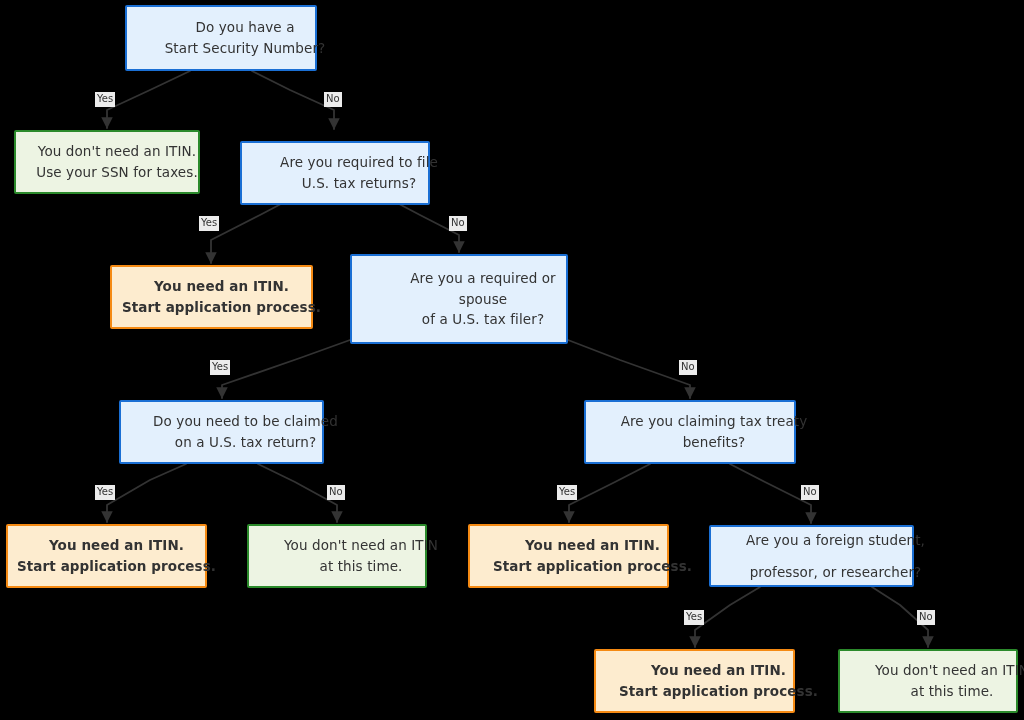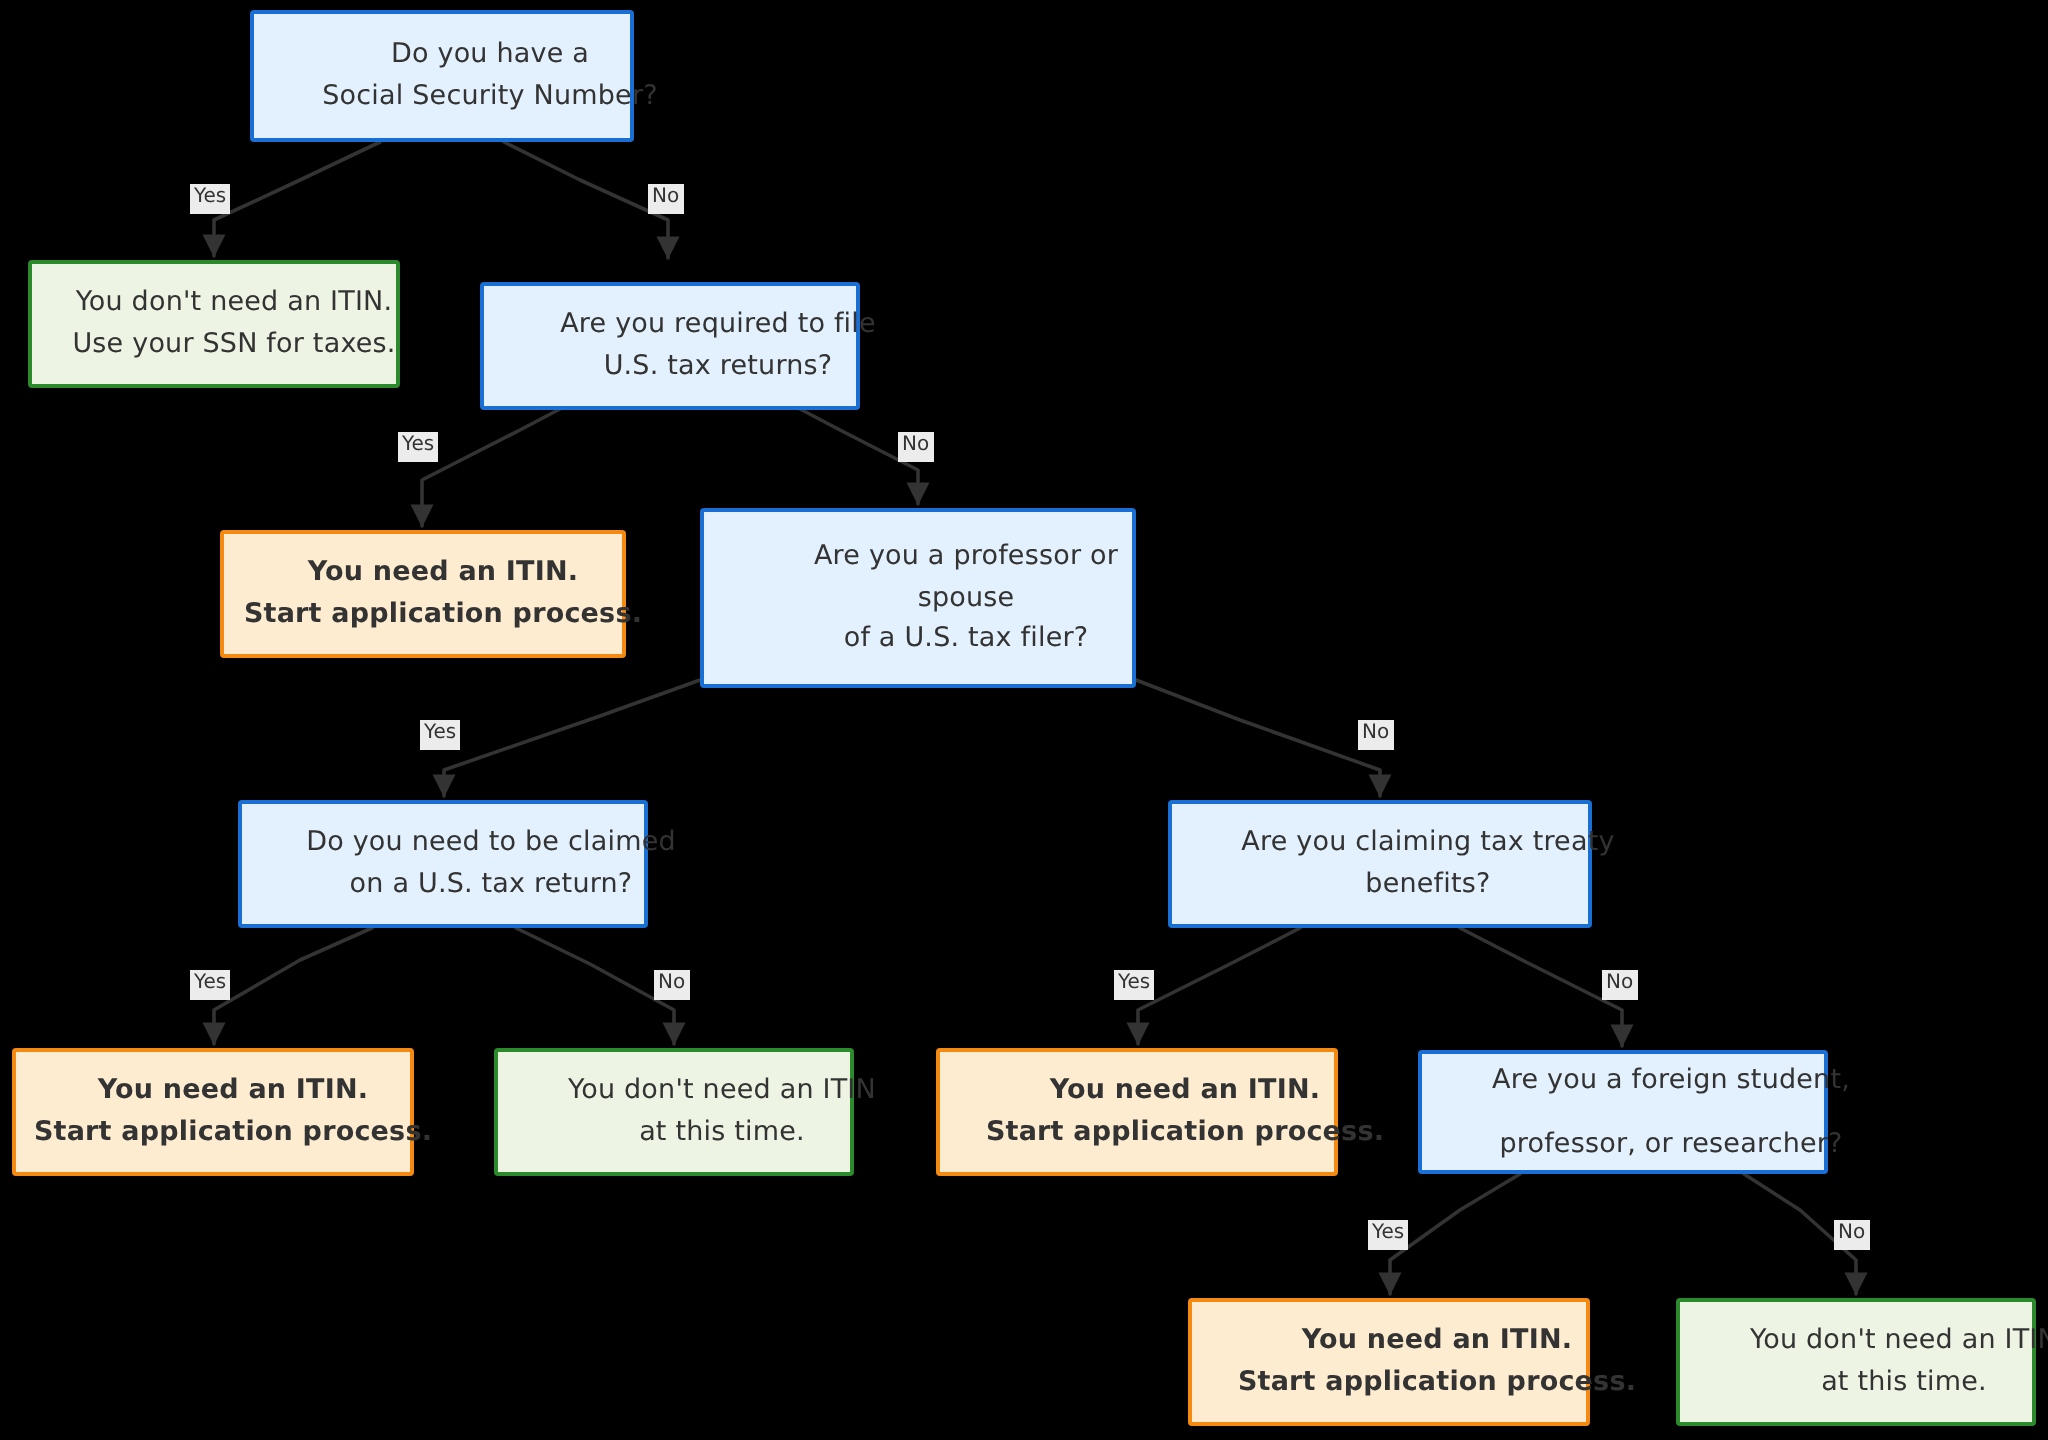--- a/index.html
+++ b/index.html
@@ -96,36 +96,36 @@
         <path d="M 258 464 L 295 482 L 337 505 L 337 522" fill="none" stroke="#333333" stroke-width="1.8" stroke-linecap="round" stroke-linejoin="round" marker-end="url(#arrowhead)"></path>
         <path d="M 650 464 L 615 482 L 569 505 L 569 522" fill="none" stroke="#333333" stroke-width="1.8" stroke-linecap="round" stroke-linejoin="round" marker-end="url(#arrowhead)"></path>
         <path d="M 730 464 L 765 482 L 811 505 L 811 523" fill="none" stroke="#333333" stroke-width="1.8" stroke-linecap="round" stroke-linejoin="round" marker-end="url(#arrowhead)"></path>
         <path d="M 760 587 L 730 605 L 695 630 L 695 647" fill="none" stroke="#333333" stroke-width="1.8" stroke-linecap="round" stroke-linejoin="round" marker-end="url(#arrowhead)"></path>
         <path d="M 872 587 L 900 605 L 928 630 L 928 647" fill="none" stroke="#333333" stroke-width="1.8" stroke-linecap="round" stroke-linejoin="round" marker-end="url(#arrowhead)"></path>
       </g>
   </svg>
   <div id="nodes-layer">
       <div class="node decision" style="left: 125px; top: 5px; width: 192px; height: 66px;">
         <span class="line">Do you have a</span>
-        <span class="line">Social Security Number?</span>
+        <span class="line">Start Security Number?</span>
       </div>
       <div class="node good align-left" style="left: 14px; top: 130px; width: 186px; height: 64px;">
         <span class="line">You don't need an ITIN.</span>
         <span class="line">Use your SSN for taxes.</span>
       </div>
       <div class="node decision" style="left: 240px; top: 141px; width: 190px; height: 64px;">
         <span class="line">Are you required to file</span>
         <span class="line">U.S. tax returns?</span>
       </div>
       <div class="node action align-left" style="left: 110px; top: 265px; width: 203px; height: 64px;">
         <span class="line">You need an ITIN.</span>
         <span class="line">Start application process.</span>
       </div>
       <div class="node decision" style="left: 350px; top: 254px; width: 218px; height: 90px;">
-        <span class="line">Are you a professor or</span>
+        <span class="line">Are you a required or</span>
         <span class="line">spouse</span>
         <span class="line">of a U.S. tax filer?</span>
       </div>
       <div class="node decision" style="left: 119px; top: 400px; width: 205px; height: 64px;">
         <span class="line">Do you need to be claimed</span>
         <span class="line">on a U.S. tax return?</span>
       </div>
       <div class="node decision" style="left: 584px; top: 400px; width: 212px; height: 64px;">
         <span class="line">Are you claiming tax treaty</span>
         <span class="line">benefits?</span>

